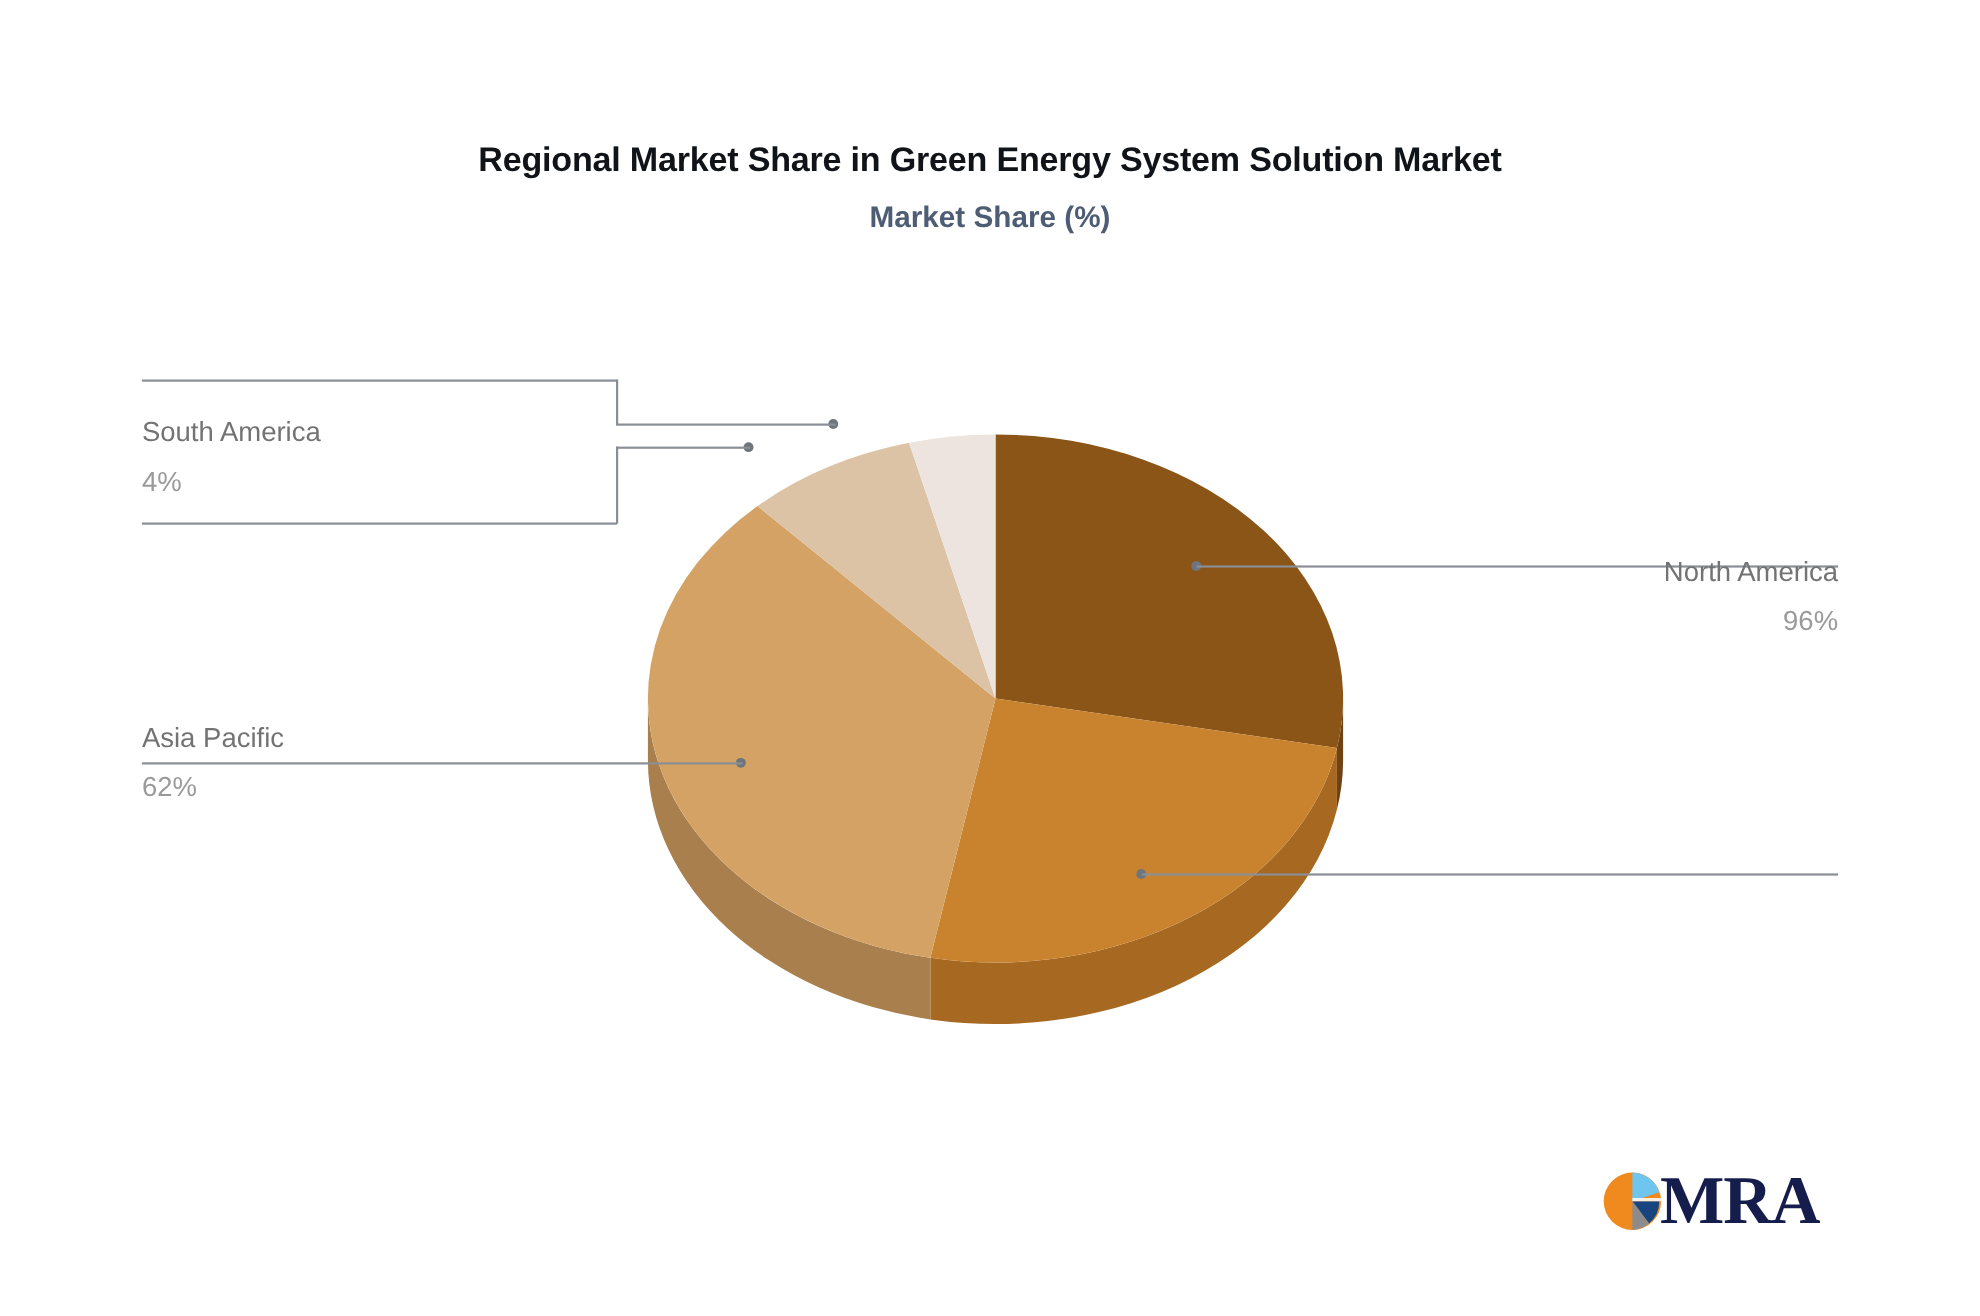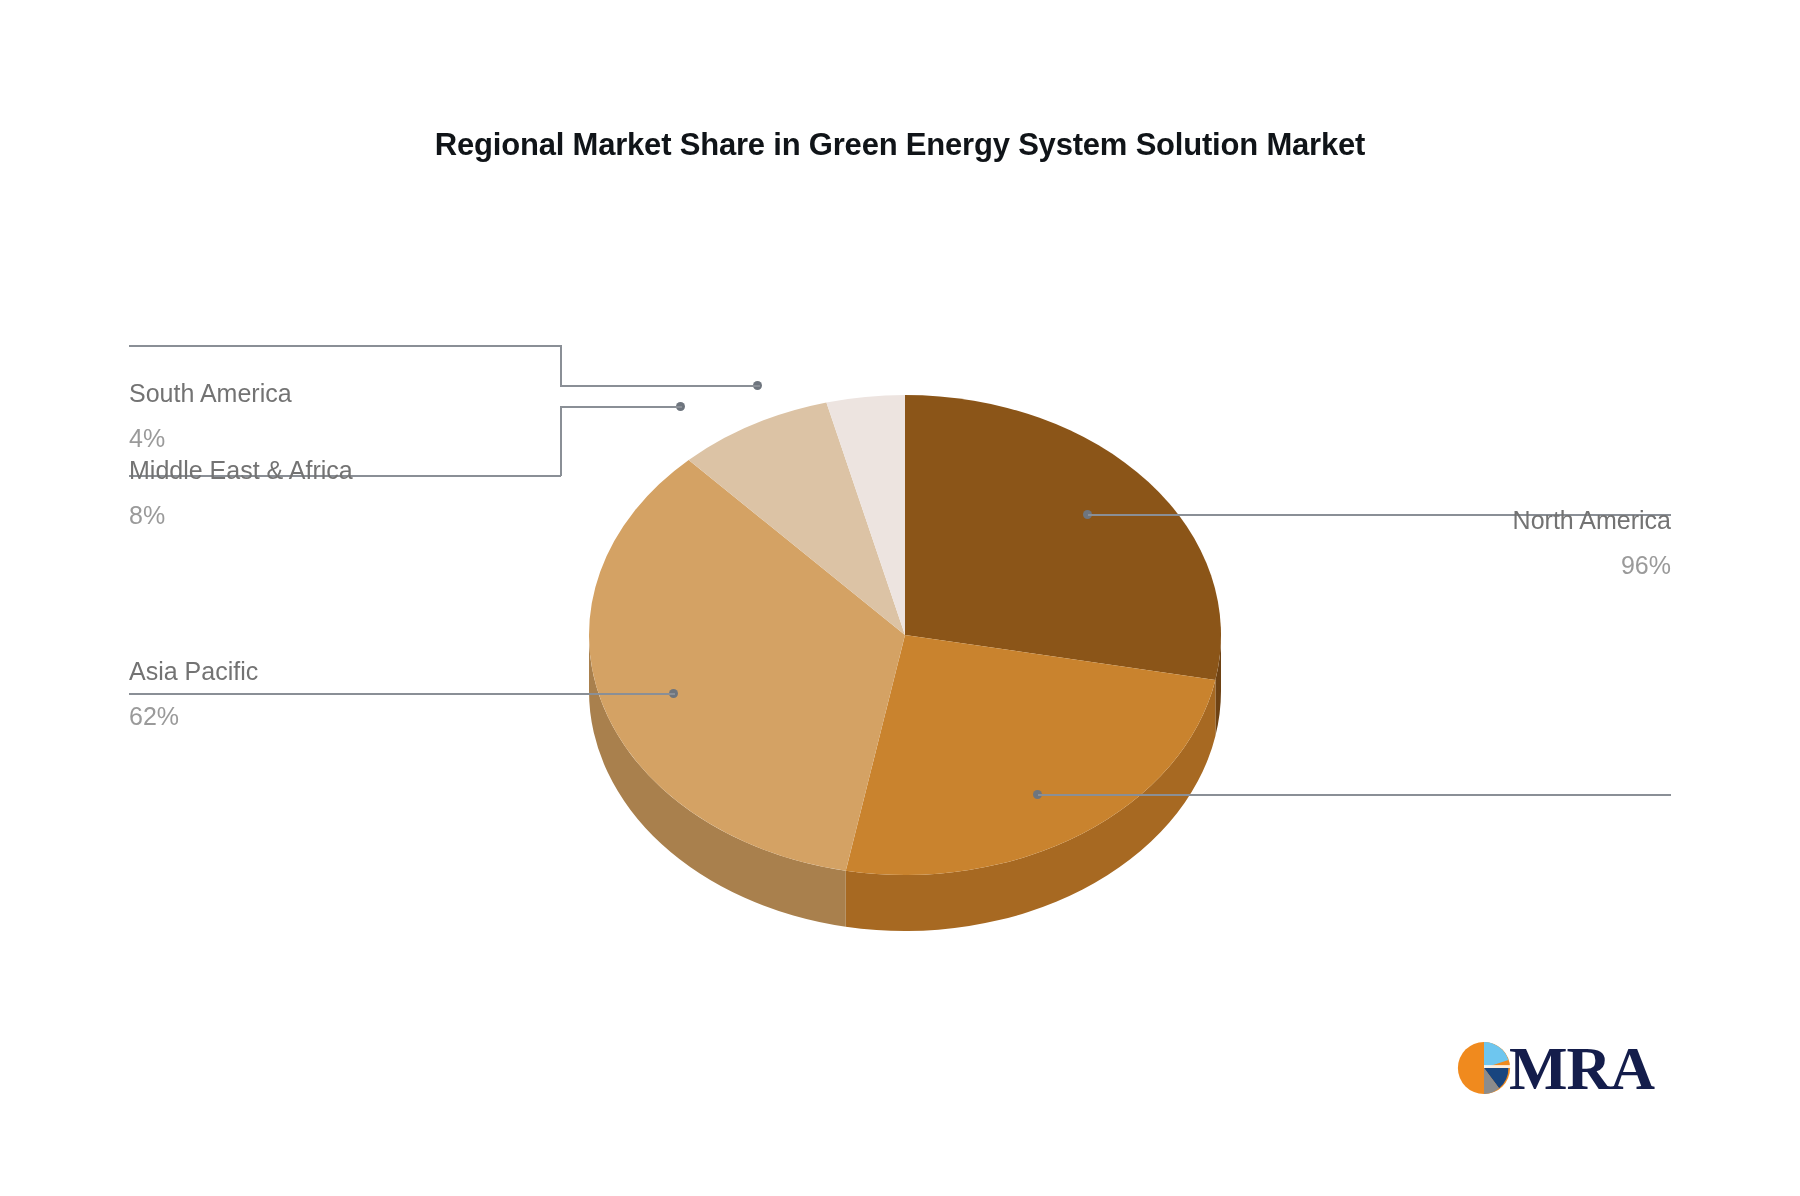--- a/index.html
+++ b/index.html
@@ -85,21 +85,21 @@
     display: block;
     padding-top: 11px;
   }
   .label.left  { text-align: left; }
   .label.right { text-align: right; }
 
   
   #logo {
     position: absolute;
     left: 1455px;
-    top: 1032px;
+    top: 1056px;
     width: 200px;
     height: 72px;
     display: flex;
     align-items: center;
   }
   #logo .mark { width: 58px; height: 58px; flex: 0 0 58px; }
   #logo .word {
     font-family: "Liberation Serif", serif;
     font-size: 62px;
     font-weight: bold;
@@ -109,20 +109,21 @@
     line-height: 1;
   }
 </style>
 </head>
 <body>
 
 <div id="canvas">
 
   <div class="title-block">
     <div class="chart-title">Regional Market Share in Green Energy System Solution Market</div>
+    <div class="chart-subtitle">Market Share (%)</div>
   </div>
 
   <div id="pie-wrap">
     <svg viewBox="0 0 660 620" width="660" height="620">
       <defs>
         <clipPath id="below">
           <rect x="-50" y="275" width="760" height="400"></rect>
         </clipPath>
       </defs>
 
@@ -161,24 +162,20 @@
   <div class="leader h" style="left:1088px; top:514px; width:583px;"></div>
 
   <div class="dot" style="left:1033px; top:790px;"></div>
   <div class="leader h" style="left:1038px; top:794px; width:633px;"></div>
 
   <div class="label left" style="left:129px; top:381px;">
     <span class="name">South America</span>
     <span class="pct">4%</span>
   </div>
 
-  <div class="label left" style="left:129px; top:458px;">
-    <span class="name">Middle East &amp; Africa</span>
-    <span class="pct">8%</span>
-  </div>
 
   <div class="label left" style="left:129px; top:659px;">
     <span class="name">Asia Pacific</span>
     <span class="pct">62%</span>
   </div>
 
   <div class="label right" style="left:1171px; top:480px; width:500px;margin-top:28px;">
     <span class="name">North America</span>
     <span class="pct">96%</span>
   </div>

